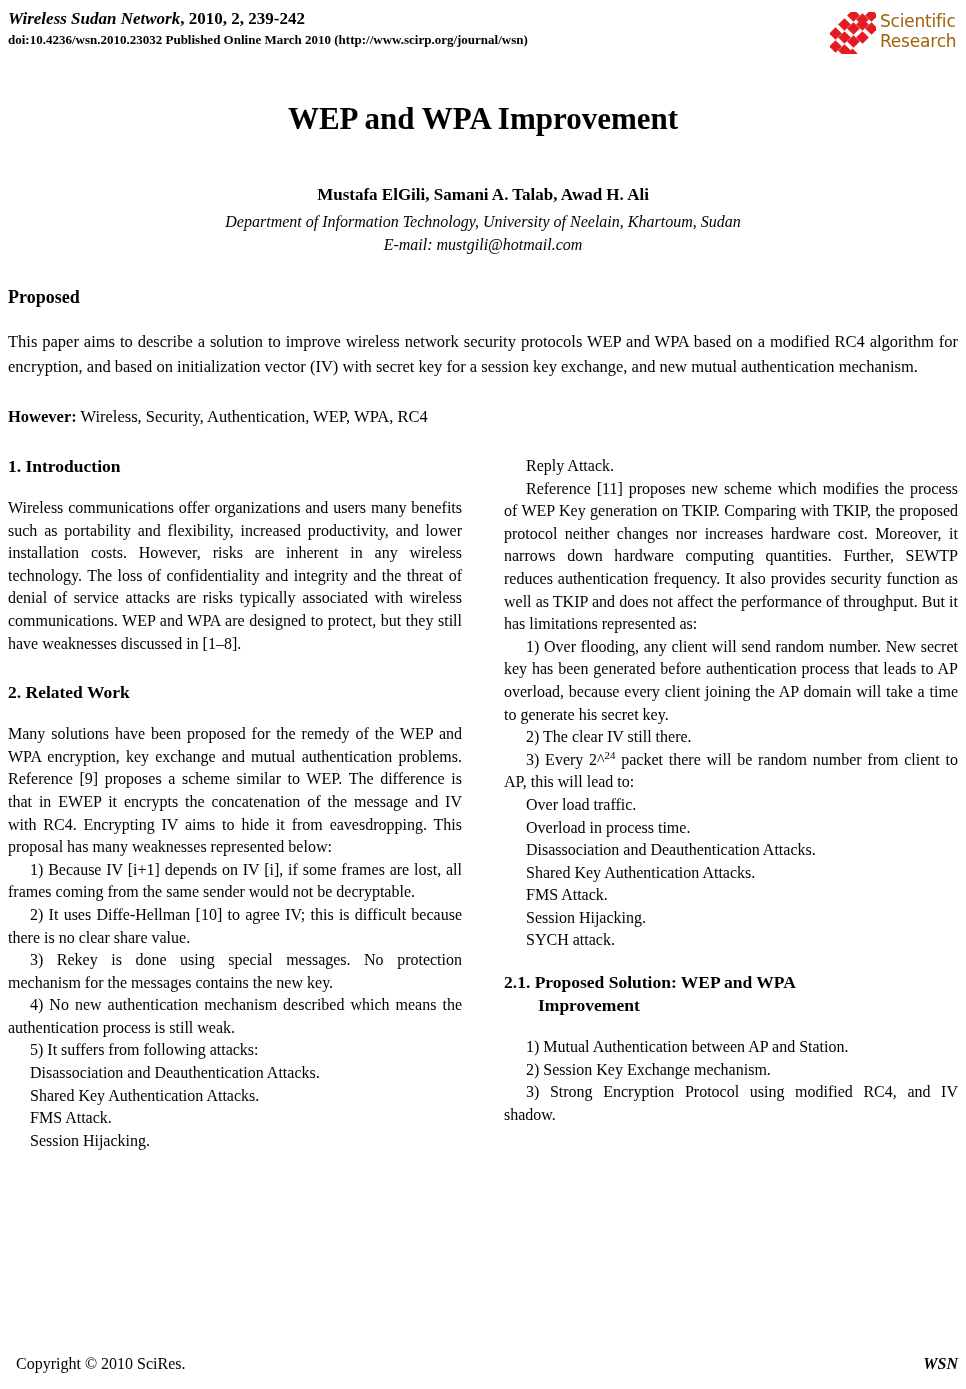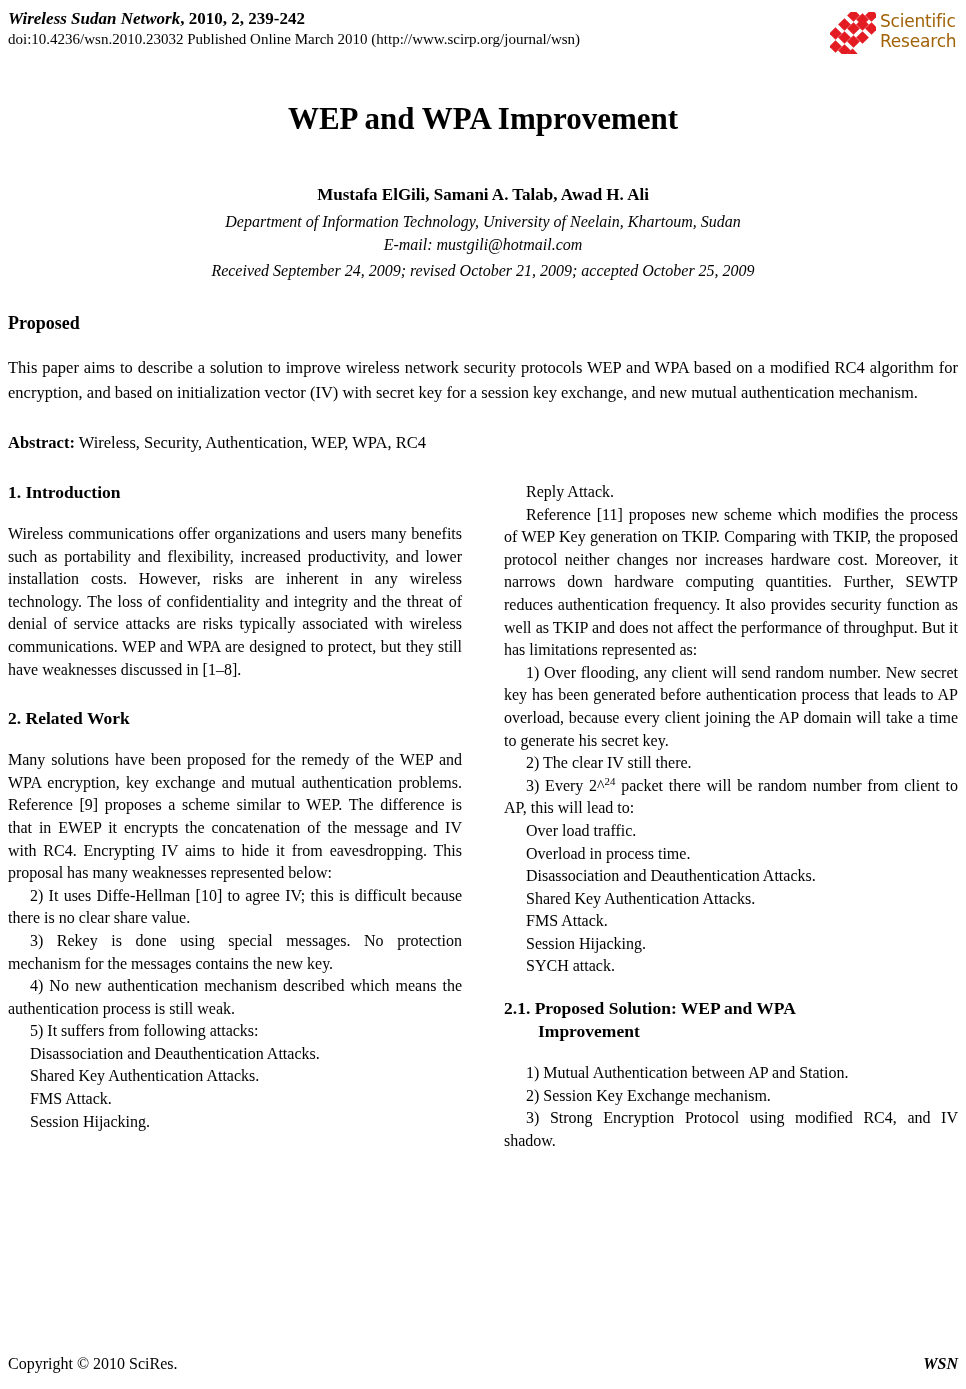--- a/index.html
+++ b/index.html
@@ -37,23 +37,24 @@
   .journal-line {
     font-weight: bold;
     font-size: 17px;
     line-height: 22px;
     white-space: nowrap;
   }
   .journal-name {
     font-style: italic;
   }
   .doi-line {
-    font-size: 15px;
+    font-size: 13px;
     line-height: 19px;
     white-space: nowrap;
+    font-weight: bold;
   }
 
   
   .logo {
     position: absolute;
     right: 0;
     top: 2px;
     width: 146px;
     height: 46px;
   }
@@ -158,21 +159,21 @@
   
   .footer {
     position: absolute;
     left: 8px;
     right: 8px;
     bottom: 14px;
     height: 22px;
   }
   .footer-left {
     position: absolute;
-    left: 0;
+    left: 8px;
     top: 0;
     font-size: 16px;
     line-height: 22px;
   }
   .footer-right {
     position: absolute;
     right: 0;
     top: 0;
     font-size: 16px;
     line-height: 22px;
@@ -217,37 +218,37 @@
         <div>Research</div>
       </div>
     </div>
   </div>
 
   <h1 class="title">WEP and WPA Improvement</h1>
 
   <div class="authors">Mustafa ElGili, Samani A. Talab, Awad H. Ali</div>
   <div class="affil">Department of Information Technology, University of Neelain, Khartoum, Sudan</div>
   <div class="email"><span class="lbl">E-mail</span><span>: mustgili@hotmail.com</span></div>
-  <div class="dates">Received September 24, 2009; revised October 21, 2009; accepted October 25, 2009</div>
 
   <div class="abs-head">Proposed</div>
   <div class="abs-body">This paper aims to describe a solution to improve wireless network security protocols WEP and WPA based on a modified RC4 algorithm for encryption, and based on initialization vector (IV) with secret key for a session key exchange, and new mutual authentication mechanism.</div>
 
-  <div class="keywords"><b>Abstract:</b><span> Wireless, Security, Authentication, WEP, WPA, RC4</span></div>
+  <div class="keywords"><b>However:</b><span> Wireless, Security, Authentication, WEP, WPA, RC4</span></div>
 
   <div class="columns">
 
     <div class="col col-left">
 
       <h2 class="sec">1. Introduction</h2>
       <p class="para">Wireless communications offer organizations and users many benefits such as portability and flexibility, increased productivity, and lower installation costs. However, risks are inherent in any wireless technology. The loss of confidentiality and integrity and the threat of denial of service attacks are risks typically associated with wireless communications. WEP and WPA are designed to protect, but they still have weaknesses discussed in [1–8].</p>
 
       <h2 class="sec gap">2. Related Work</h2>
       <p class="para">Many solutions have been proposed for the remedy of the WEP and WPA encryption, key exchange and mutual authentication problems. Reference [9] proposes a scheme similar to WEP. The difference is that in EWEP it encrypts the concatenation of the message and IV with RC4. Encrypting IV aims to hide it from eavesdropping. This proposal has many weaknesses represented below:</p>
 
+      <p class="para indent">1) Because IV [i+1] depends on IV [i], if some frames are lost, all frames coming from the same sender would not be decryptable.</p>
       <p class="para indent">2) It uses Diffe-Hellman [10] to agree IV; this is difficult because there is no clear share value.</p>
       <p class="para indent">3) Rekey is done using special messages. No protection mechanism for the messages contains the new key.</p>
       <p class="para indent">4) No new authentication mechanism described which means the authentication process is still weak.</p>
       <p class="item">5) It suffers from following attacks:</p>
 
       <p class="item">Disassociation and Deauthentication Attacks.</p>
       <p class="item">Shared Key Authentication Attacks.</p>
       <p class="item">FMS Attack.</p>
       <p class="item">Session Hijacking.</p>
     </div>

